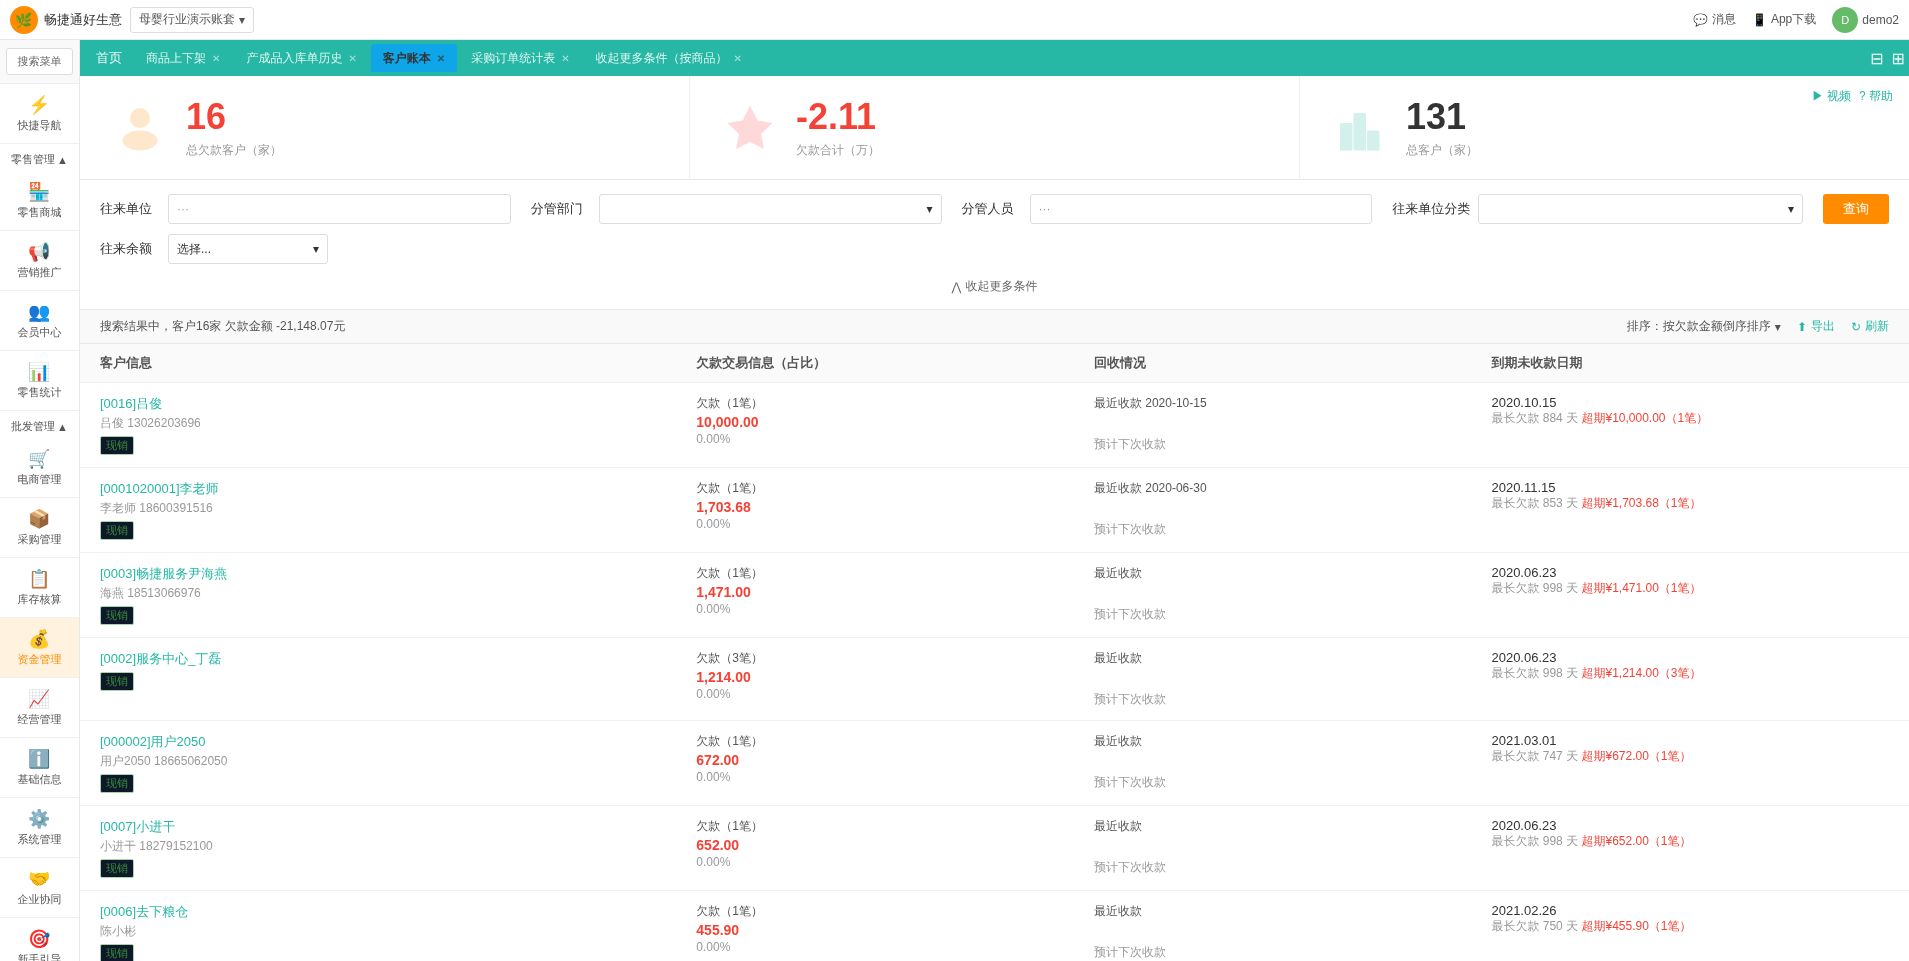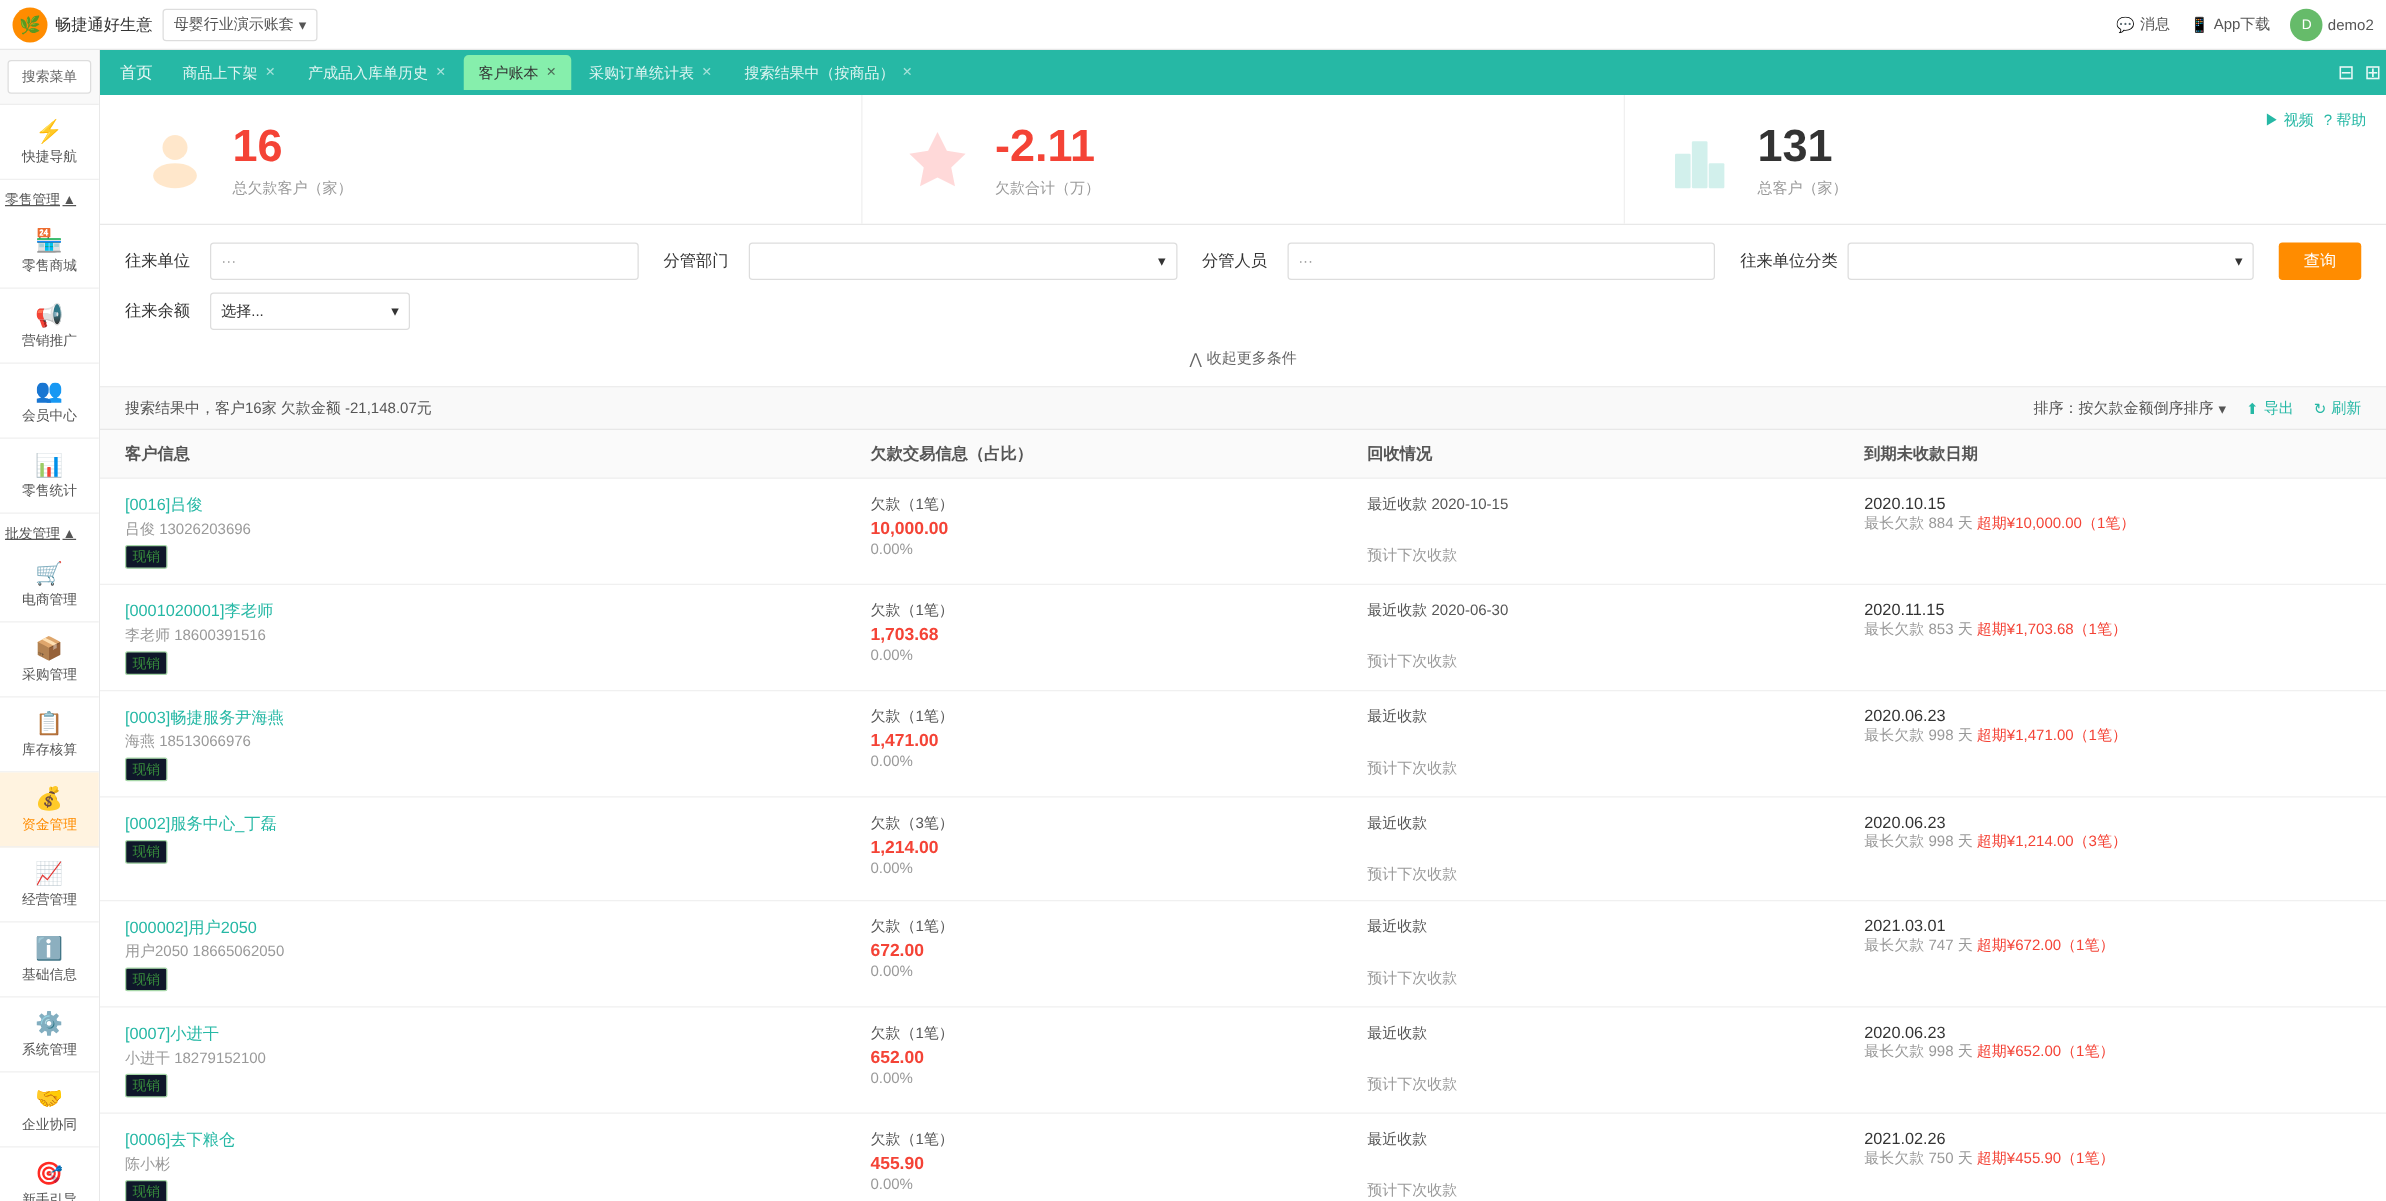--- a/index.html
+++ b/index.html
@@ -17,29 +17,29 @@
     .avatar-circle { width: 26px; height: 26px; border-radius: 50%; background: #66bb6a; display: flex; align-items: center; justify-content: center; color: white; font-size: 11px; }
 
     
     .layout { display: flex; height: calc(100vh - 40px); }
     .sidebar { width: 80px; background: #fff; border-right: 1px solid #e8e8e8; display: flex; flex-direction: column; overflow-y: auto; }
     .sidebar-search { padding: 8px 6px; background: #f9f9f9; border-bottom: 1px solid #eee; }
     .sidebar-search-btn { width: 100%; padding: 5px 0; background: #fff; border: 1px solid #ddd; border-radius: 3px; font-size: 11px; color: #666; cursor: pointer; text-align: center; }
     .sidebar-item { padding: 10px 4px; text-align: center; cursor: pointer; font-size: 11px; color: #555; border-bottom: 1px solid #f0f0f0; }
     .sidebar-item.active { background: #fff3e0; color: #ff8c00; }
     .sidebar-item .s-icon { font-size: 18px; margin-bottom: 2px; }
-    .sidebar-section { font-size: 11px; color: #555; padding: 8px 4px 4px; text-align: center; display: flex; align-items: center; gap: 2px; cursor: pointer; text-decoration: underline; }
+    .sidebar-section { font-size: 11px; color: #555; padding: 8px 4px 4px; text-align: center; display: flex; align-items: center; justify-content: center; gap: 2px; cursor: pointer; }
 
     
     .main-area { flex: 1; display: flex; flex-direction: column; overflow: hidden; }
 
     
     .tab-bar { display: flex; align-items: center; background: #26b8a5; height: 36px; padding: 0 4px; overflow: hidden; }
     .tab { display: flex; align-items: center; height: 28px; padding: 0 12px; font-size: 12px; color: rgba(255,255,255,0.85); cursor: pointer; border-radius: 4px 4px 0 0; margin-right: 2px; gap: 6px; white-space: nowrap; }
-    .tab.active { background: #86efac; color: #333; }
+    .tab.active { background: #0ea5e9; color: #333; font-weight: bold; }
     .tab .close-x { font-size: 10px; opacity: 0.7; }
     .tab-home { color: rgba(255,255,255,0.9); padding: 0 12px; font-size: 13px; cursor: pointer; }
     .tab-bar-right { margin-left: auto; display: flex; align-items: center; gap: 8px; }
     .tab-bar-btn { color: rgba(255,255,255,0.9); cursor: pointer; font-size: 16px; }
 
     
     .content { flex: 1; overflow-y: auto; background: #f5f5f5; }
 
     
     .stats-row { display: flex; background: #fff; border-bottom: 1px solid #e8e8e8; }
@@ -212,21 +212,21 @@
       </div>
       <div class="tab active">
         <span>客户账本</span>
         <span class="close-x">✕</span>
       </div>
       <div class="tab">
         <span>采购订单统计表</span>
         <span class="close-x">✕</span>
       </div>
       <div class="tab">
-        <span>搜索结果中（按商品）</span>
+        <span>收起更多条件（按商品）</span>
         <span class="close-x">✕</span>
       </div>
       <div class="tab-bar-right">
         <span class="tab-bar-btn">⊟</span>
         <span class="tab-bar-btn">⊞</span>
       </div>
     </div>
 
     <div class="content">
 

